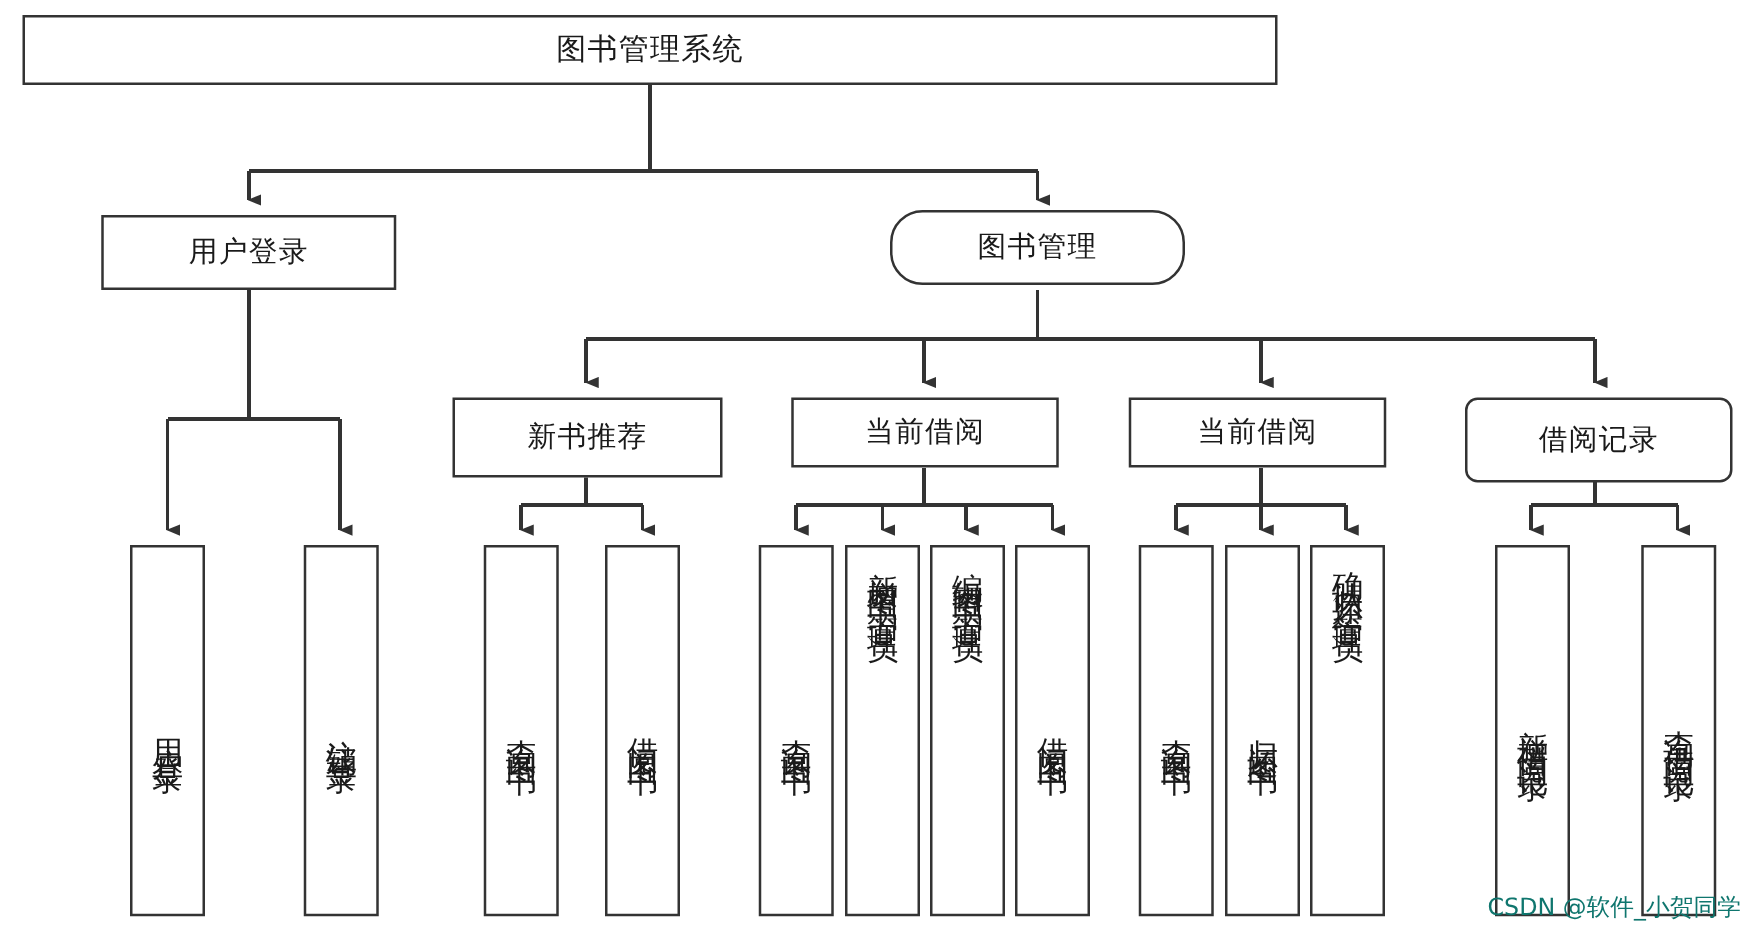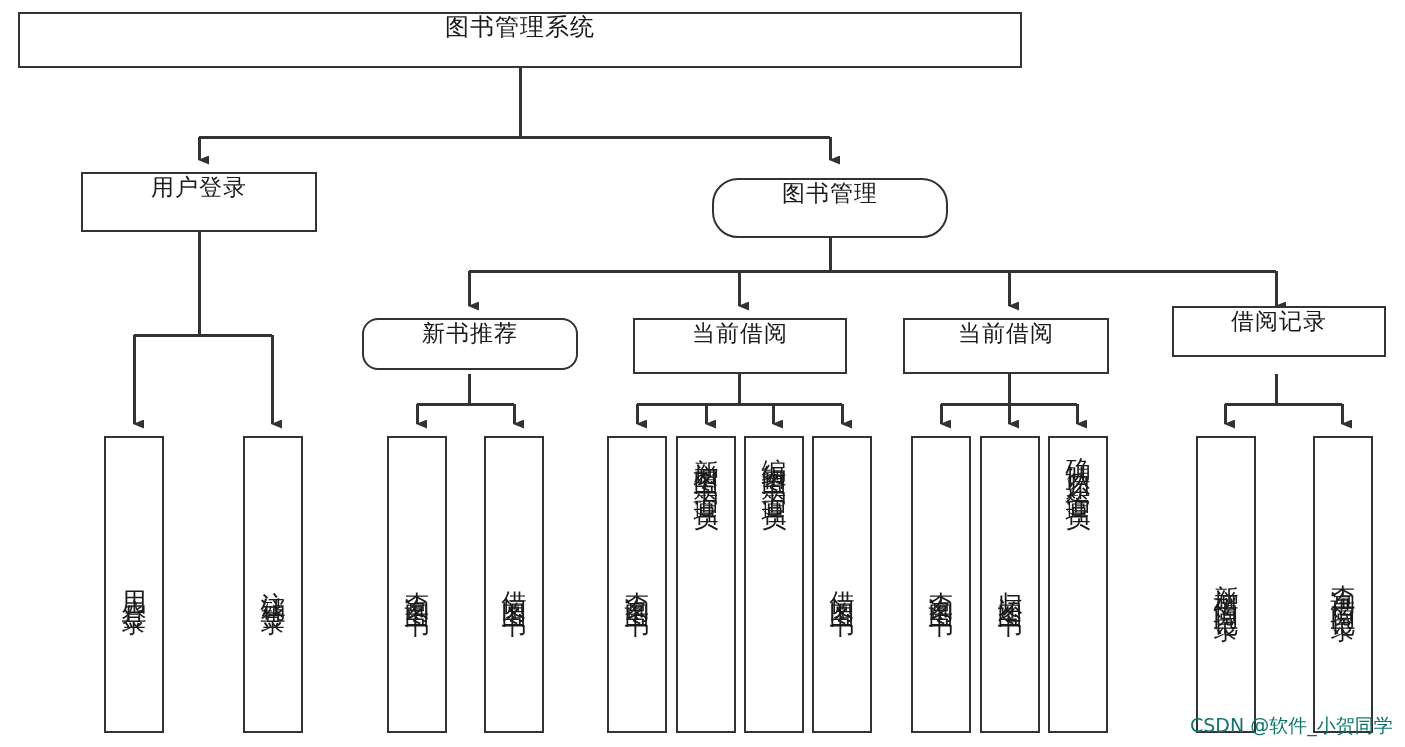--- a/index.html
+++ b/index.html
@@ -24,20 +24,21 @@
     top: 0;
     width: 1405px;
     height: 747px;
   }
   .node {
     position: absolute;
     box-sizing: border-box;
     border: 2px solid #333333;
     background: #ffffff;
     display: flex;
+    align-items: center;
     justify-content: center;
     color: #1a1a1a;
     z-index: 2;
   }
   .node .node-label {
     display: block;
     text-align: center;
     line-height: 1.15;
     white-space: nowrap;
   }
@@ -136,37 +137,37 @@
   </svg>
 
   <div class="node root horiz" style="left:18px; top:12px; width:1004px; height:56px;">
     <span class="node-label">图书管理系统</span>
   </div>
 
   <div class="node horiz" style="left:81px; top:172px; width:236px; height:60px;">
     <span class="node-label">用户登录</span>
   </div>
 
-  <div class="node horiz" style="left:712px; top:178px; width:236px; height:60px;border-radius:26px;">
+  <div class="node horiz" style="left:712px; top:168px; width:236px; height:60px;border-radius:26px;">
     <span class="node-label">图书管理</span>
   </div>
 
-  <div class="node horiz" style="left:362px; top:318px; width:216px; height:52px;border-radius:16px;">
+  <div class="node horiz" style="left:362px; top:318px; width:216px; height:64px;">
     <span class="node-label">新书推荐</span>
   </div>
 
   <div class="node horiz" style="left:633px; top:318px; width:214px; height:56px;">
     <span class="node-label">当前借阅</span>
   </div>
 
   <div class="node horiz" style="left:903px; top:318px; width:206px; height:56px;">
     <span class="node-label">当前借阅</span>
   </div>
 
-  <div class="node horiz" style="left:1172px; top:306px; width:214px; height:51px;">
+  <div class="node horiz" style="left:1172px; top:318px; width:214px; height:68px;border-radius:10px;">
     <span class="node-label">借阅记录</span>
   </div>
 
   <div class="node vert centered" style="left:104px; top:436px; width:60px; height:297px;">
     <span class="node-label">用户登录</span>
   </div>
 
   <div class="node vert centered" style="left:243px; top:436px; width:60px; height:297px;">
     <span class="node-label">注销登录</span>
   </div>

